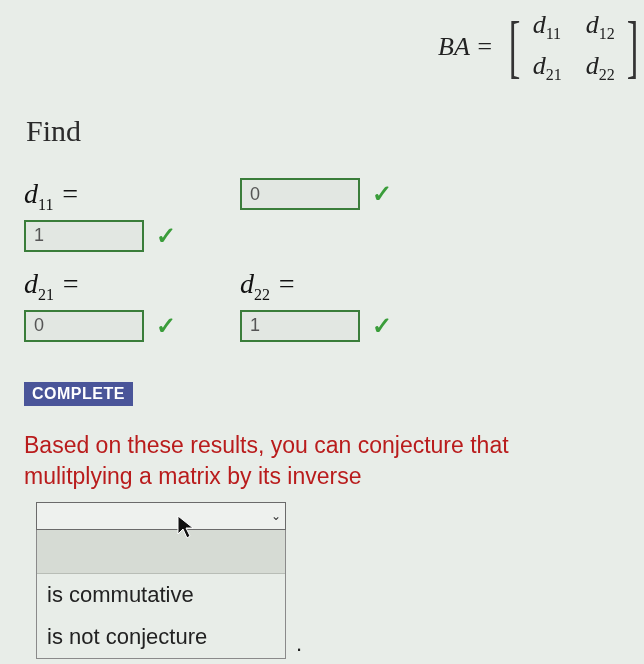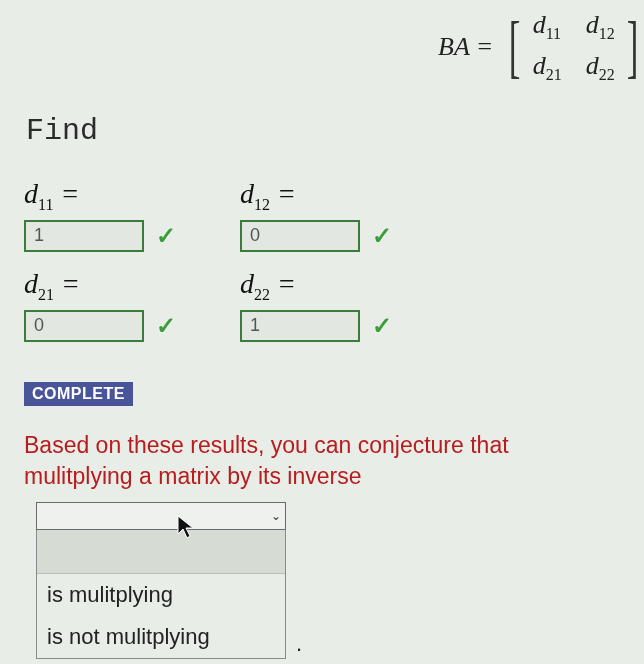--- a/index.html
+++ b/index.html
@@ -38,21 +38,21 @@
       display: grid;
       grid-template-columns: auto auto;
       column-gap: 24px;
       row-gap: 8px;
       padding: 0 6px;
     }
     .mcell { font-size: 26px; }
     .sub { font-size: 16px; vertical-align: sub; font-style: normal; }
     .find-label {
       font-size: 30px;
-      font-family: Liberation Mono, monospace;
+      font-family: Liberation Serif, serif;
       font-style: normal;
       color: #2b2b2b;
       padding: 0 8px 0 26px;
     }
     .answers {
       display: grid;
       grid-template-columns: 200px 200px;
       row-gap: 18px;
       column-gap: 10px;
       padding: 30px 0 0 24px;
@@ -174,21 +174,20 @@
 
 <div class="answers">
   <div class="answer-item">
     <div class="var-label"><span>d</span><span class="sub">11</span><span> =</span></div>
     <div class="input-row">
       <input class="ans-input" value="1" style="">
       <span class="check">✓</span>
     </div>
   </div>
   <div class="answer-item">
-    <div class="var-label"><span>d</span><span class="sub">12</span><span> =</span></div>
     <div class="input-row">
       <input class="ans-input" value="0" style="">
       <span class="check">✓</span>
     </div>
   </div>
   <div class="answer-item">
     <div class="var-label"><span>d</span><span class="sub">21</span><span> =</span></div>
     <div class="input-row">
       <input class="ans-input" value="0" style="">
       <span class="check">✓</span>
@@ -210,21 +209,21 @@
 <div class="select-line">
   <div class="dropdown-wrap">
     <div class="select-box">
       <span class="select-arrow">⌄</span>
     </div>
     <svg class="cursor" width="20" height="26" viewBox="0 0 20 26">
       <path d="M2 2 L2 20 L7 15 L11 24 L14 22 L10 14 L17 14 Z" fill="#111" stroke="#fff" stroke-width="1"></path>
     </svg>
     <div class="options-panel">
       <div class="option-blank"></div>
-      <div class="option">is mulitplying</div>
-      <div class="option">is not mulitplying</div>
+      <div class="option">is commutative</div>
+      <div class="option">is not conjecture</div>
     </div>
   </div>
   <span class="period" style="margin-left:6px;">.</span>
 </div>
 
 
 
 
 </body></html>

